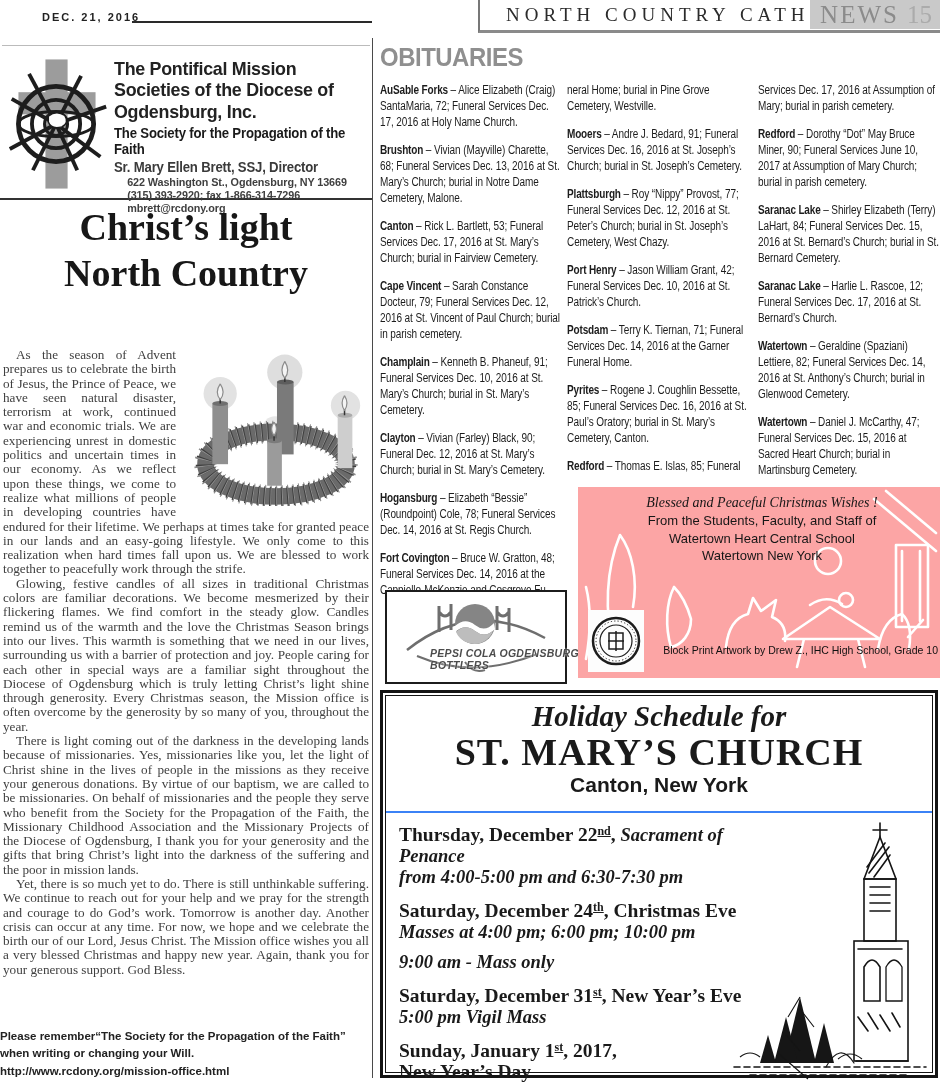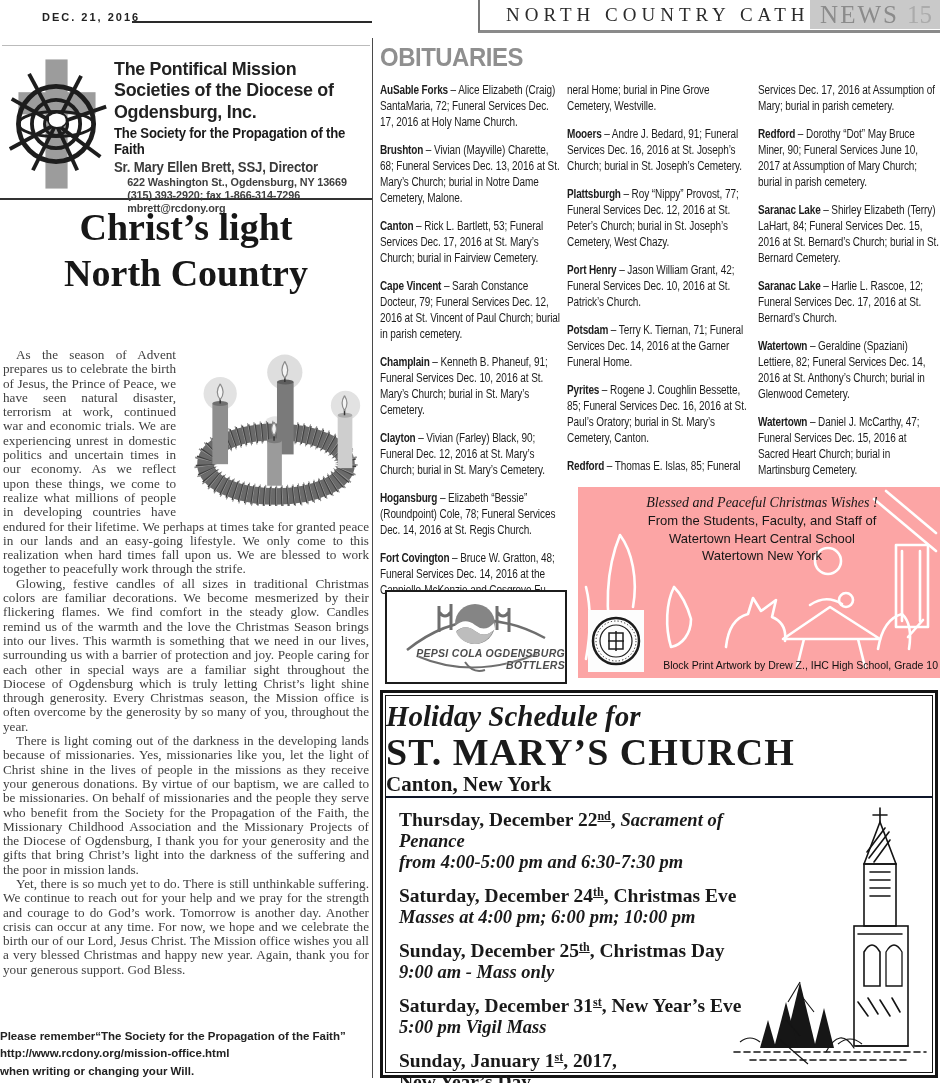--- a/index.html
+++ b/index.html
@@ -35,36 +35,36 @@
   
   .obit-heading{position:absolute;left:380px;top:42px;font-size:26px;font-weight:bold;color:#8f8f8f;letter-spacing:-.5px;transform:scaleX(.92);transform-origin:left top;}
   .obit-col{position:absolute;top:82px;font-size:12.5px;line-height:16px;letter-spacing:-.1px;color:#1c1c1c;transform:scaleX(.8);transform-origin:left top;}
   .obit-col-1{left:380px;width:230px;}
   .obit-col-2{left:567px;width:232px;}
   .obit-col-3{left:758px;width:228px;}
   .obit-entry{margin:0 0 12px 0;}
   .obit-entry b{letter-spacing:-.2px;}
   
   .pepsi-box{position:absolute;left:385px;top:590px;width:178px;height:90px;border:2px solid #1c1c1c;background:#fff;}
-  .pepsi-label{position:absolute;left:0;top:55px;width:100%;text-align:right;font-style:italic;font-weight:bold;font-size:10.5px;letter-spacing:.3px;color:#4c4c4c;text-shadow:0 0 2px #fff;}
+  .pepsi-label{position:absolute;left:0;top:55px;width:100%;text-align:left;font-style:italic;font-weight:bold;font-size:10.5px;letter-spacing:.3px;color:#4c4c4c;text-shadow:0 0 2px #fff;padding-left:43px;}
   
   .blockprint{position:absolute;left:578px;top:487px;width:368px;height:191px;background:#fca5a5;overflow:hidden;}
   .bp-art{position:absolute;left:0;top:0;width:360px;height:191px;}
   .bp-text{position:absolute;left:0;top:7px;width:100%;text-align:center;line-height:1.32;color:#161616;}
   .bp-line1{font-family:"Liberation Serif",serif;font-style:italic;font-size:14px;}
   .bp-line{font-size:13px;}
   .bp-seal{position:absolute;left:10px;bottom:6px;width:56px;height:62px;background:#fdfdfd;}
-  .bp-caption{position:absolute;right:8px;bottom:7px;font-size:10.5px;color:#101010;text-align:center;}
+  .bp-caption{position:absolute;right:8px;bottom:22px;font-size:10.5px;color:#101010;text-align:center;}
   
   .holiday{position:absolute;left:380px;top:690px;width:558px;height:388px;border:3px solid #141414;box-sizing:border-box;background:#fff;}
   .holiday-inner{position:absolute;left:2px;top:2px;right:2px;bottom:2px;border:1px solid #141414;}
-  .hol-head{padding-top:5px;border-bottom:2px solid #0f172a;padding-bottom:0;}
+  .hol-head{text-align:center;padding-top:5px;border-bottom:2px solid #3b82f6;padding-bottom:15px;}
   .hol-title{font-family:"Liberation Serif",serif;font-style:italic;font-weight:bold;font-size:29px;line-height:1.1;}
   .hol-church{font-family:"Liberation Serif",serif;font-weight:bold;font-size:38px;line-height:1.05;letter-spacing:1px;}
-  .hol-loc{font-family:Liberation Serif, serif;font-weight:bold;font-size:21px;line-height:1.1;}
+  .hol-loc{font-family:Liberation Sans, sans-serif;font-weight:bold;font-size:21px;line-height:1.1;}
   .hol-body{position:relative;height:270px;}
   .sched{position:absolute;left:13px;top:8px;width:360px;}
   .sched-entry{margin-bottom:9px;}
   .sched-line{font-family:"Liberation Serif",serif;line-height:20px;}
   .sg-b{font-weight:bold;font-size:19.5px;}
   .sg-i{font-style:italic;font-weight:600;font-size:18.5px;}
   .sg-sup{font-weight:bold;font-size:12px;vertical-align:6px;text-decoration:underline;}
   .church-art{position:absolute;right:2px;bottom:0;width:200px;height:266px;}
 </style>
 </head>
@@ -152,22 +152,22 @@
       </svg>
     </div>
     <p>As the season of Advent prepares us to celebrate the birth of Jesus, the Prince of Peace, we have seen natural disaster, terrorism at work, continued war and economic trials. We are experiencing unrest in domestic politics and uncertain times in our economy.  As we reflect upon these things, we come to realize what millions of people in developing countries have endured for their lifetime. We perhaps at times take for granted peace in our lands and an easy-going lifestyle.  We only come to this realization when hard times fall upon us.  We are blessed to work together to peacefully work through the strife.</p>
     <p>Glowing, festive candles of all sizes in traditional Christmas colors are familiar decorations.  We become mesmerized by their flickering flames. We find comfort in the steady glow.  Candles remind us of the warmth and the love the Christmas Season brings into our lives.   This warmth is something that we need in our lives, surrounding us with a barrier of protection and joy.  People caring for each other in special ways are a familiar sight throughout the Diocese of Ogdensburg which is truly letting Christ’s light shine through generosity.  Every Christmas season, the Mission office is often overcome by the generosity by so many of you, throughout the year.</p>
     <p>There is light coming out of the darkness in the developing lands because of missionaries.  Yes, missionaries like you, let the light of Christ shine in the lives of people in the missions as they receive your generous donations.  By virtue of our baptism, we are called to be missionaries.  On behalf of missionaries and the people they serve who benefit from the Society for the Propagation of the Faith, the Missionary Childhood Association and the Missionary Projects of the Diocese of Ogdensburg, I thank you for your generosity and the gifts that bring Christ’s light into the darkness of the suffering and the poor in mission lands.</p>
     <p>Yet, there is so much yet to do.  There is still unthinkable suffering.  We continue to reach out for your help and we pray for the strength and courage to do God’s work.  Tomorrow is another day.  Another crisis can occur at any time. For now, we hope and we celebrate the birth our of our Lord, Jesus Christ.   The Mission office wishes you all a very blessed Christmas and happy new year.   Again, thank you for your generous support. God Bless.</p>
   </div>
 
   <div class="footer-note">
     <div>Please remember“The Society for the Propagation of the Faith”</div>
+    <div>when writing or changing your Will.</div>
     <div>http://www.rcdony.org/mission-office.html</div>
-    <div>when writing or changing your Will.</div>
   </div>
 
   <div class="obit-heading">OBITUARIES</div>
   <div class="obit-col obit-col-1">
       <p class="obit-entry"><b>AuSable Forks </b>– Alice Elizabeth (Craig) SantaMaria, 72; Funeral Services Dec. 17, 2016 at Holy Name Church.</p>
       <p class="obit-entry"><b>Brushton </b>– Vivian (Mayville) Charette, 68; Funeral Services Dec. 13, 2016 at St. Mary’s Church; burial in Notre Dame Cemetery, Malone.</p>
       <p class="obit-entry"><b>Canton </b>– Rick L. Bartlett, 53; Funeral Services Dec. 17, 2016 at St. Mary’s Church; burial in Fairview Cemetery.</p>
       <p class="obit-entry"><b>Cape Vincent </b>– Sarah Constance Docteur, 79; Funeral Services Dec. 12, 2016 at St. Vincent of Paul Church; burial in parish cemetery.</p>
       <p class="obit-entry"><b>Champlain </b>– Kenneth B. Phaneuf, 91; Funeral Services Dec. 10, 2016 at St. Mary’s Church; burial in St. Mary’s Cemetery.</p>
       <p class="obit-entry"><b>Clayton </b>– Vivian (Farley) Black, 90; Funeral  Dec. 12, 2016 at St. Mary’s Church; burial in St. Mary’s Cemetery.</p>
@@ -254,21 +254,20 @@
         <div class="sched">
             <div class="sched-entry">
               <div class="sched-line"><span class="sg-b">Thursday, December 22</span><span class="sg-sup">nd</span><span class="sg-b">, </span><span class="sg-i">Sacrament of Penance</span></div>
               <div class="sched-line"><span class="sg-i">from 4:00-5:00 pm and 6:30-7:30 pm</span></div>
             </div>
             <div class="sched-entry">
               <div class="sched-line"><span class="sg-b">Saturday, December 24</span><span class="sg-sup">th</span><span class="sg-b">, Christmas Eve</span></div>
               <div class="sched-line"><span class="sg-i">Masses at 4:00 pm; 6:00 pm; 10:00 pm</span></div>
             </div>
             <div class="sched-entry">
-              <div class="sched-line"><span class="sg-b">Sunday, December 25</span><span class="sg-sup">th</span><span class="sg-b">,  Christmas Day</span></div>
               <div class="sched-line"><span class="sg-i">9:00 am - Mass only</span></div>
             </div>
             <div class="sched-entry">
               <div class="sched-line"><span class="sg-b">Saturday, December 31</span><span class="sg-sup">st</span><span class="sg-b">, New Year’s Eve</span></div>
               <div class="sched-line"><span class="sg-i">5:00 pm Vigil Mass</span></div>
             </div>
             <div class="sched-entry">
               <div class="sched-line"><span class="sg-b">Sunday,  January 1</span><span class="sg-sup">st</span><span class="sg-b">, 2017,</span></div>
               <div class="sched-line"><span class="sg-b">New Year’s Day</span></div>
             </div>

